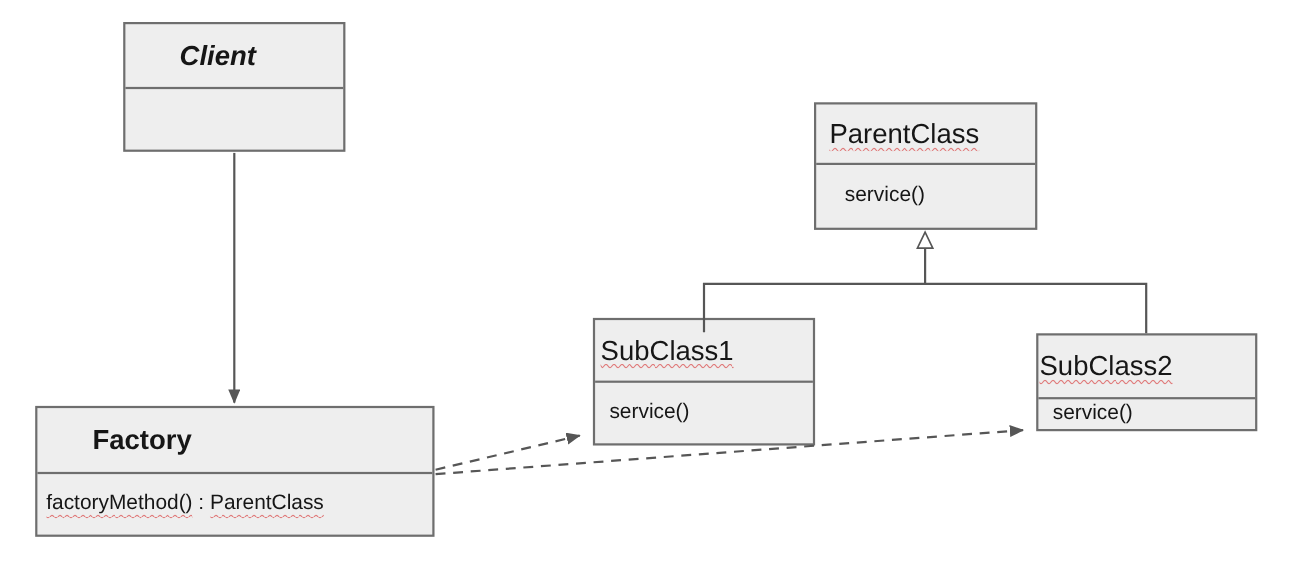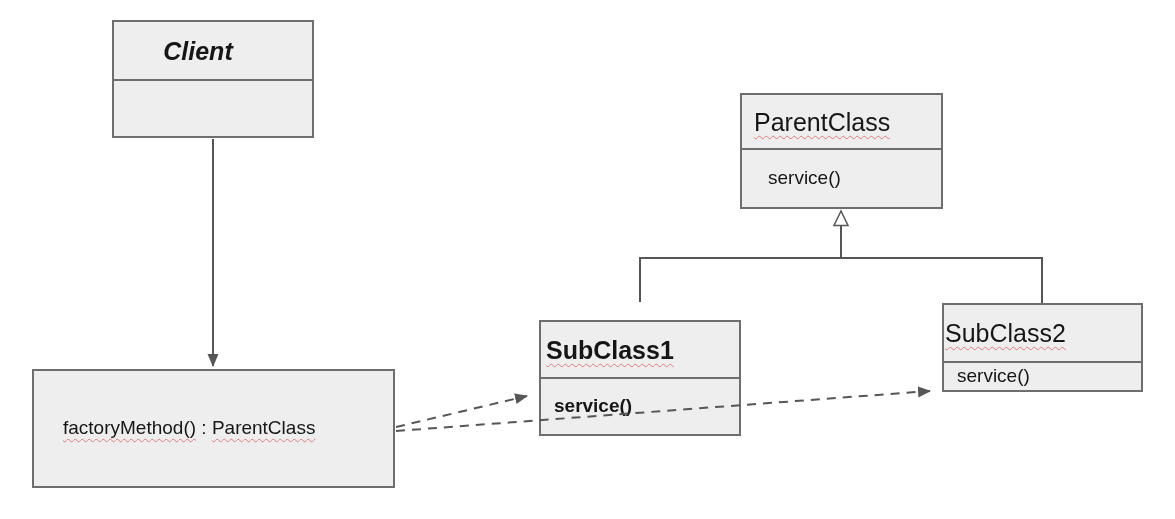--- a/index.html
+++ b/index.html
@@ -48,21 +48,21 @@
     text-decoration-thickness: 1px;
     text-underline-offset: 4px;
   }
   .sep { white-space: pre; }
 
   #client  .uml-title { justify-content: center; padding-right: 30px; }
   #factory .uml-title { padding-left: 50px; }
   #parent  .uml-title { padding-left: 12px; }
   #sub1    .uml-title { padding-left: 5px; }
   #sub2    .uml-title { padding-left: 1px; }
-  #factory .uml-body  { padding-left: 29px; }
+  #factory .uml-body  { padding-left: 8px; }
   #parent  .uml-body  { padding-left: 26px; }
   #sub1    .uml-body  { padding-left: 13px; }
   #sub2    .uml-body  { padding-left: 13px; }
 
   svg.edges {
     position: absolute;
     left: 0; top: 0;
     z-index: 2;
     pointer-events: none;
   }
@@ -74,35 +74,36 @@
 <body>
 
 <div class="canvas">
 
   <div class="uml-class" id="client" style="left:112px; top:20px; width:202px; height:118px;font-style:italic;">
     <div class="uml-title bold" style="height:59px;">Client</div>
     <div class="uml-body"></div>
   </div>
 
   <div class="uml-class" id="factory" style="left:32px; top:369px; width:363px; height:119px;">
+    <div class="uml-title bold" style="height:60px;">Factory</div>
     <div class="uml-body">
       <span class="sq">factoryMethod()</span>
         <span class="sep"> : </span>
         <span class="sq">ParentClass</span>
     </div>
   </div>
 
   <div class="uml-class" id="parent" style="left:740px; top:93px; width:203px; height:116px;">
     <div class="uml-title" style="height:55px;">
       <span class="sq">ParentClass</span>
     </div>
     <div class="uml-body">service()</div>
   </div>
 
-  <div class="uml-class" id="sub1" style="left:539px; top:320px; width:202px; height:116px;font-weight:bold;">
+  <div class="uml-class" id="sub1" style="left:539px; top:289px; width:202px; height:116px;">
     <div class="uml-title" style="height:57px;">
       <span class="sq">SubClass1</span>
     </div>
     <div class="uml-body">service()</div>
   </div>
 
   <div class="uml-class" id="sub2" style="left:942px; top:303px; width:201px; height:89px;">
     <div class="uml-title" style="height:58px;">
       <span class="sq">SubClass2</span>
     </div>

